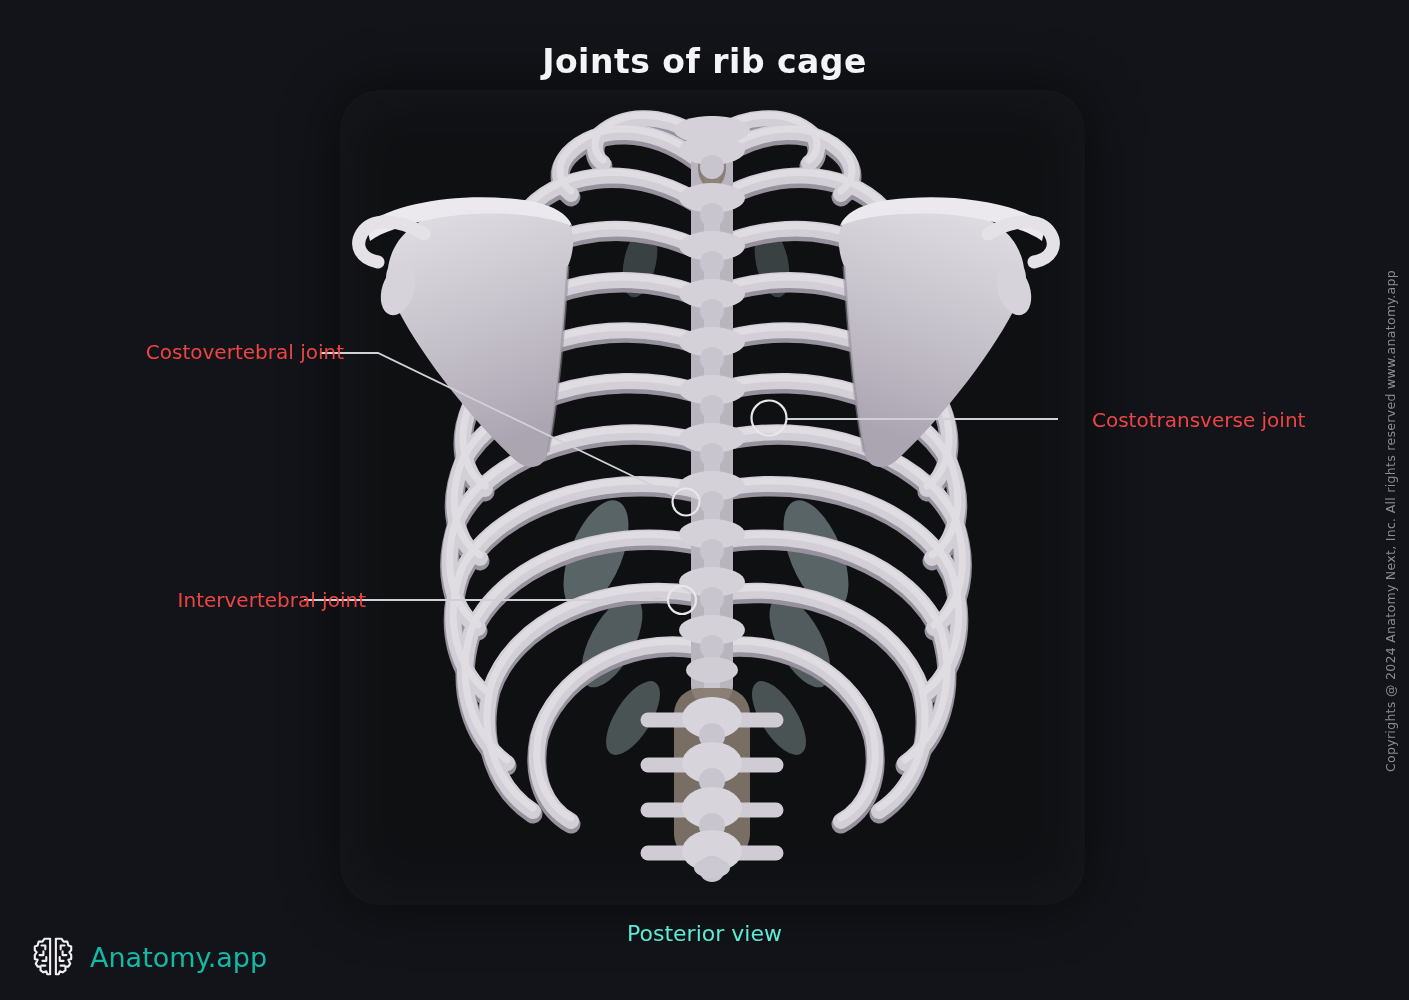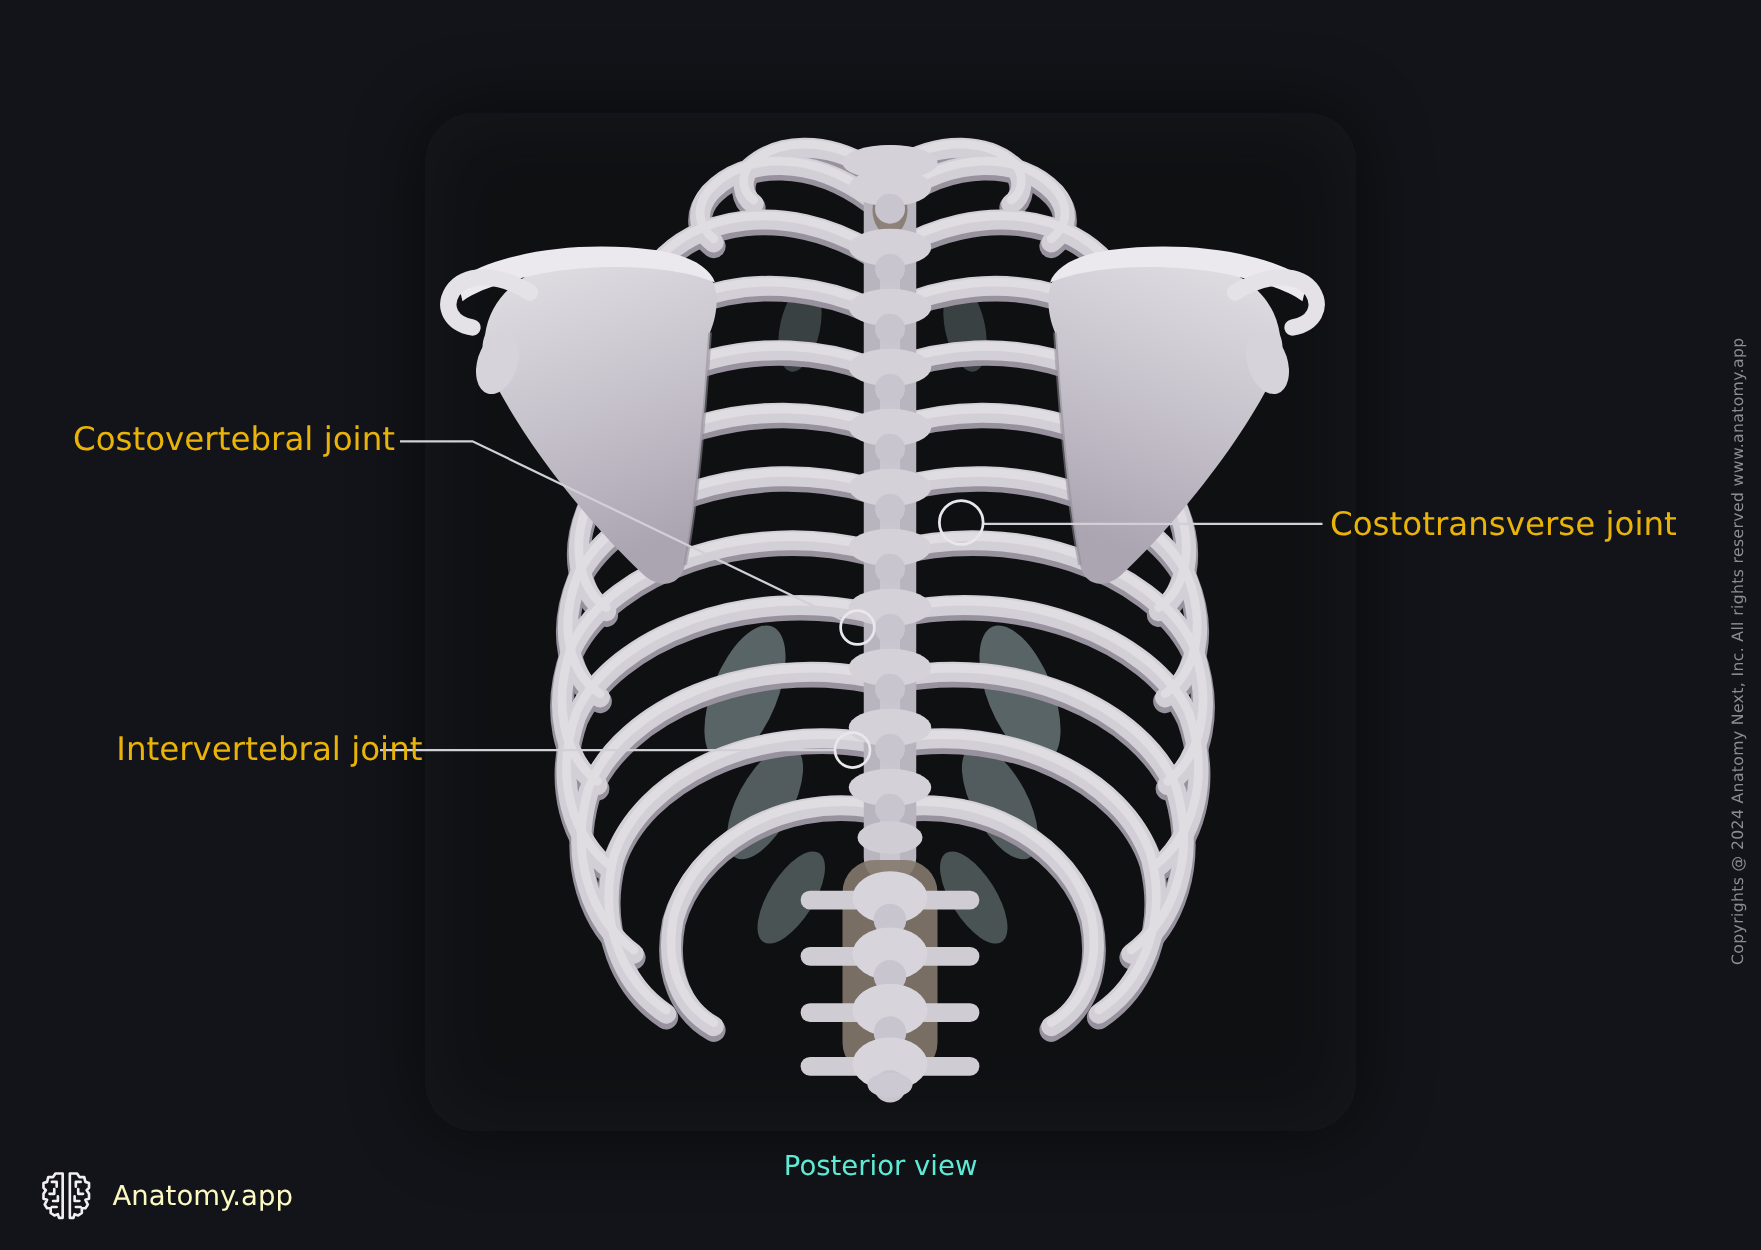--- a/index.html
+++ b/index.html
@@ -20,31 +20,31 @@
   
   .leader{stroke:#d2d0d7;stroke-width:1.8;fill:none;}
   .marker{stroke:#e9e7ec;stroke-width:2.2;fill:none;}
 
   
   .title{
     position:absolute;top:42px;left:0;right:0;text-align:center;
     color:#f4f3f6;font-size:33px;font-weight:bold;letter-spacing:.5px;
   }
   .lbl{
-    position:absolute;color:#eab308;font-size:26px;line-height:26px;white-space:nowrap;
+    position:absolute;color:#ef4444;font-size:20px;line-height:26px;white-space:nowrap;margin-left:28px;
   }
   .lbl-costovertebral{left:0;width:316px;top:339px;text-align:right;}
   .lbl-intervertebral{left:0;width:302px;top:587px;text-align:right;padding-left:36px;}
   .lbl-costotransverse{left:1064px;top:407px;text-align:left;}
   .caption{
     position:absolute;top:921px;left:0;right:0;text-align:center;
     color:#5eead4;font-size:22px;
   }
   .brand{position:absolute;left:30px;top:933px;height:48px;display:flex;align-items:center;}
-  .brand .name{color:#fef9c3;font-size:22px;margin-left:14px;}
+  .brand .name{color:#14b8a6;font-size:27px;margin-left:14px;}
   .copyright{
     position:absolute;left:1390px;top:521px;
     transform:translate(-50%,-50%) rotate(-90deg);
     white-space:nowrap;color:#8d8c95;font-size:12.5px;letter-spacing:.3px;
   }
 </style>
 </head>
 <body>
 
 <div class="stage">
@@ -165,20 +165,21 @@
       <circle class="marker" cx="686" cy="502" r="13.5"></circle>
 
       <path class="leader" d="M787,419 L1058,419"></path>
       <circle class="marker" cx="769" cy="418" r="17.5"></circle>
 
       <path class="leader" d="M304,600 L668,600"></path>
       <circle class="marker" cx="682" cy="600" r="14"></circle>
     </g>
   </svg>
 
+  <div class="title">Joints of rib cage</div>
 
   <div class="lbl lbl-costovertebral">Costovertebral joint</div>
   <div class="lbl lbl-intervertebral">Intervertebral joint</div>
   <div class="lbl lbl-costotransverse">Costotransverse joint</div>
 
   <div class="caption">Posterior view</div>
 
   <div class="brand">
     <svg width="46" height="46" viewBox="0 0 48 48" fill="none" stroke="#f1eff4" stroke-width="2.2" stroke-linejoin="round" stroke-linecap="round">
       <path d="M21,5 L15,5 L13,8 L9,8 L8,12 L5,13 L5,17 L7,19 L5,22 L5,26 L8,27 L6,31 L8,34 L11,34 L11,38 L14,40 L17,39 L18,42 L21,42 Z"></path>

